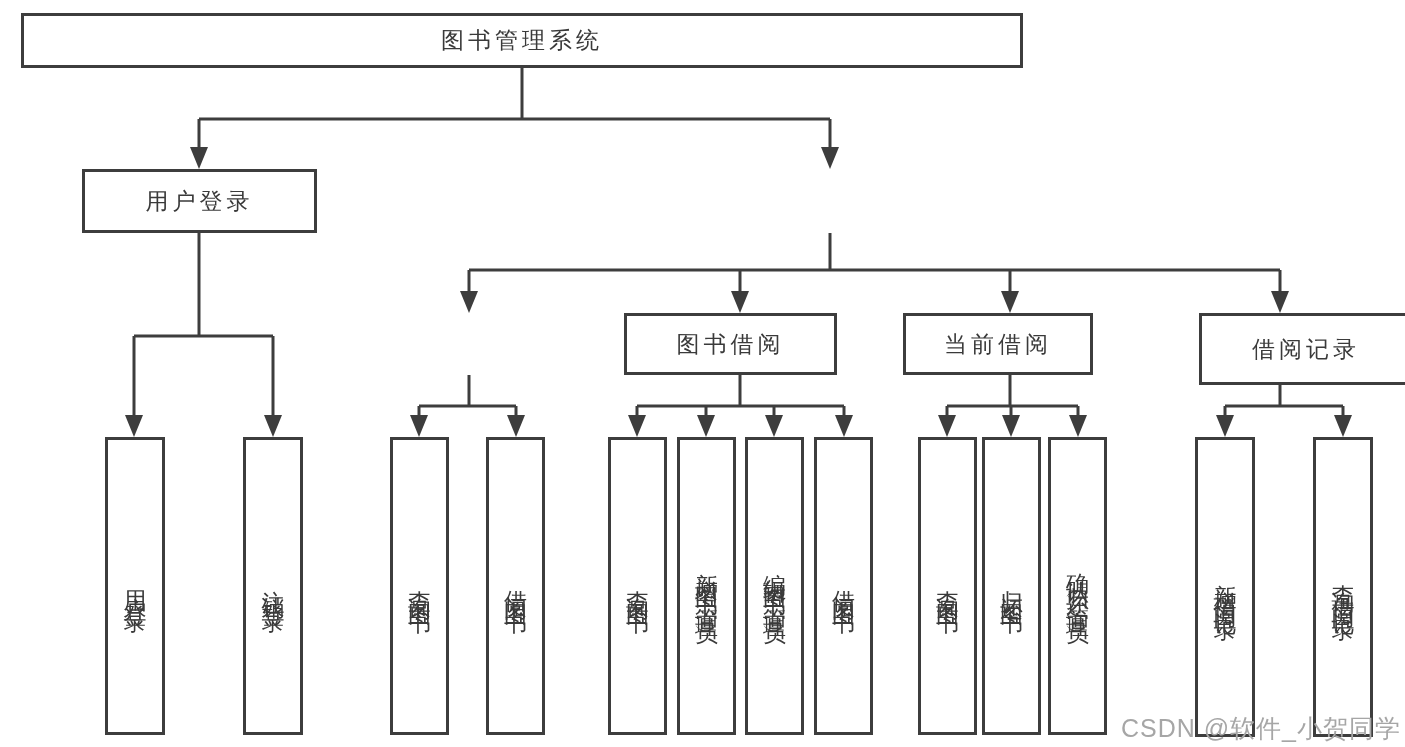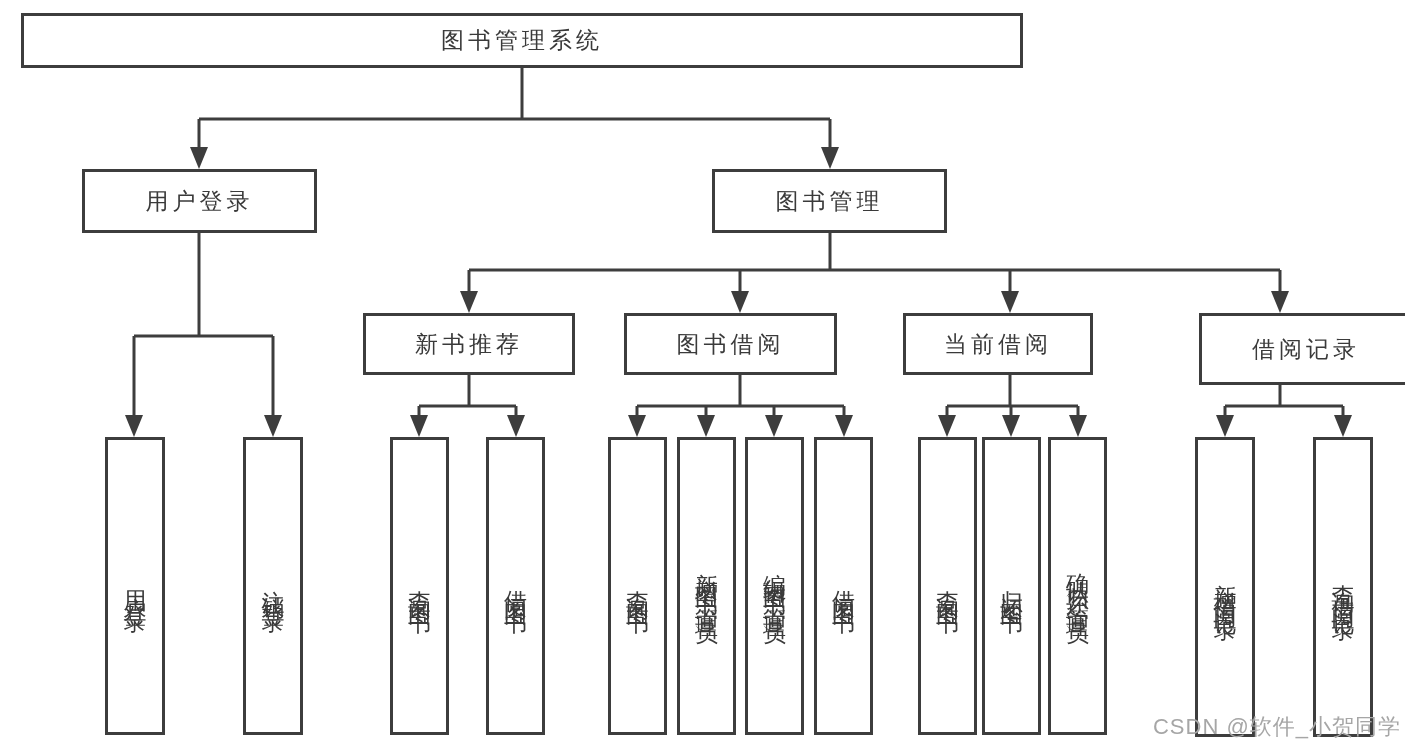--- a/index.html
+++ b/index.html
@@ -33,21 +33,21 @@
     text-orientation:mixed;
     font-size:23px;
     letter-spacing:7px;
     line-height:1;
     color:#3a3a3a;
   }
   #watermark{
     position:absolute;
     right:4px;
     top:712px;
-    font-size:22px;
+    font-size:25px;
     color:#a6a6a6;
     letter-spacing:1px;
     white-space:nowrap;
   }
 </style>
 </head>
 <body>
 
 <div id="stage">
 
@@ -117,27 +117,21 @@
     </g>
   </svg>
 
   <div class="box h" style="left:21px;top:13px;width:1002px;height:55px">
     <span>图书管理系统</span>
   </div>
 
   <div class="box h" style="left:82px;top:169px;width:235px;height:64px">
     <span>用户登录</span>
   </div>
-  <div class="box h" style="left:712px;top:169px;width:235px;height:64px">
-    <span>图书管理</span>
-  </div>
 
-  <div class="box h" style="left:363px;top:313px;width:212px;height:62px">
-    <span>新书推荐</span>
-  </div>
   <div class="box h" style="left:624px;top:313px;width:213px;height:62px">
     <span>图书借阅</span>
   </div>
   <div class="box h" style="left:903px;top:313px;width:190px;height:62px">
     <span>当前借阅</span>
   </div>
   <div class="box h" style="left:1199px;top:313px;width:214px;height:72px">
     <span>借阅记录</span>
   </div>
 

